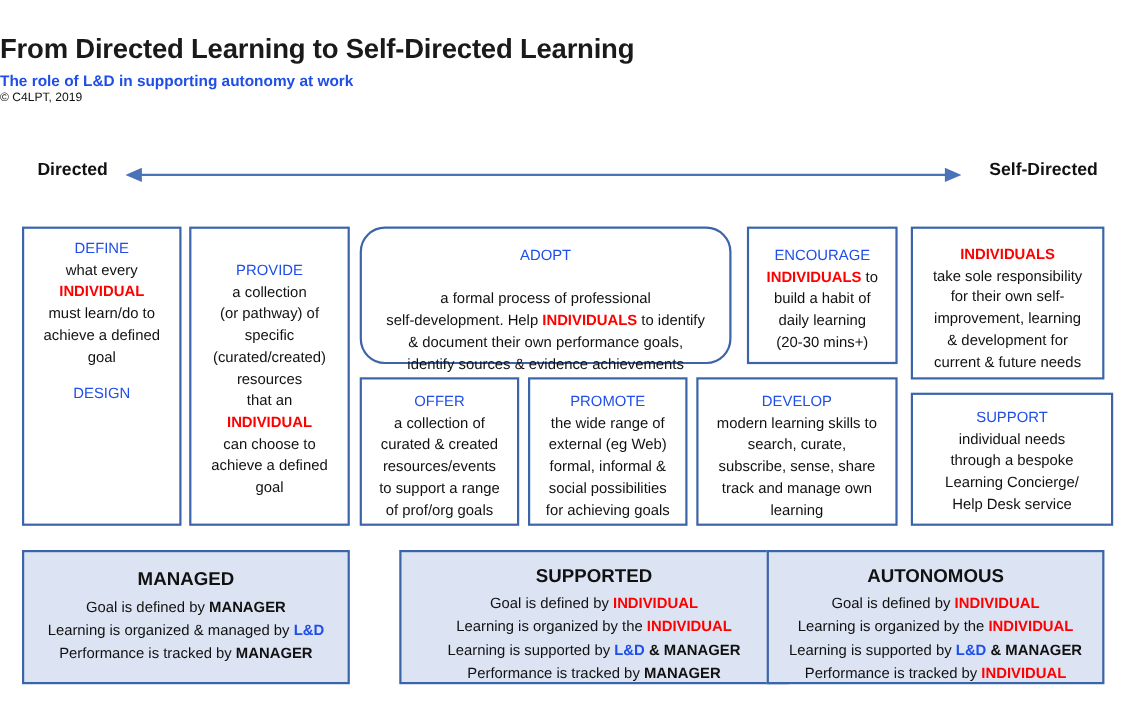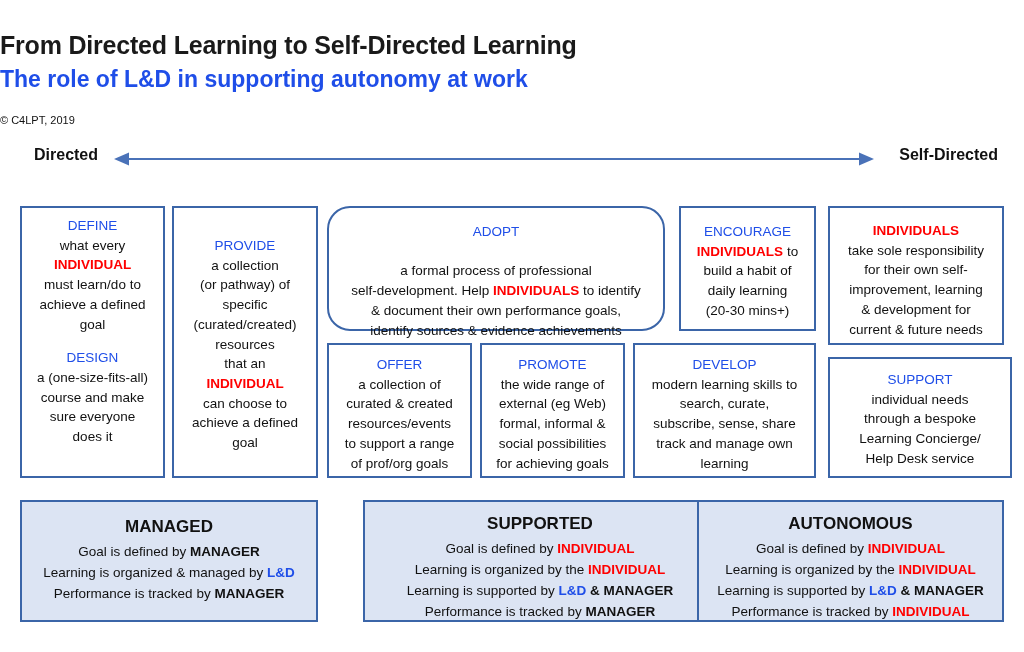--- a/index.html
+++ b/index.html
@@ -23,30 +23,30 @@
     text-align: left;
   }
   #main-title {
     font-size: 25px;
     font-weight: bold;
     color: #1a1a1a;
     letter-spacing: -0.2px;
     line-height: 1.25;
   }
   #subtitle {
-    font-size: 23px;
+    font-size: 14px;
     font-weight: bold;
     color: #1f4ee8;
     margin-top: 4px;
     line-height: 1.25;
   }
   #copyright {
     font-size: 11px;
     color: #111111;
-    margin-top: 20px;
+    margin-top: 0;
   }
 
   
   #spectrum {
     position: absolute;
     left: 0; top: 146px;
     width: 1024px;
     height: 30px;
   }
   #label-directed {
@@ -136,24 +136,20 @@
 
 <div class="card" style="left:20px; top:206px; width:145px; height:272px;">
   <div class="ttl">DEFINE</div>
   <div class="body">what every</div>
   <div class="ind">INDIVIDUAL</div>
   <div class="body">must learn/do to
 achieve a defined
 goal</div>
   <span class="spacer"></span>
   <div class="ttl">DESIGN</div>
-  <div class="body">a (one-size-fits-all)
-course and make
-sure everyone
-does it</div>
 </div>
 
 <div class="card" style="left:172px; top:206px; width:146px; height:272px; padding-top:28px;">
   <div class="ttl">PROVIDE</div>
   <div class="body">a collection
 (or pathway) of
 specific
 (curated/created)
 resources
 that an</div>

